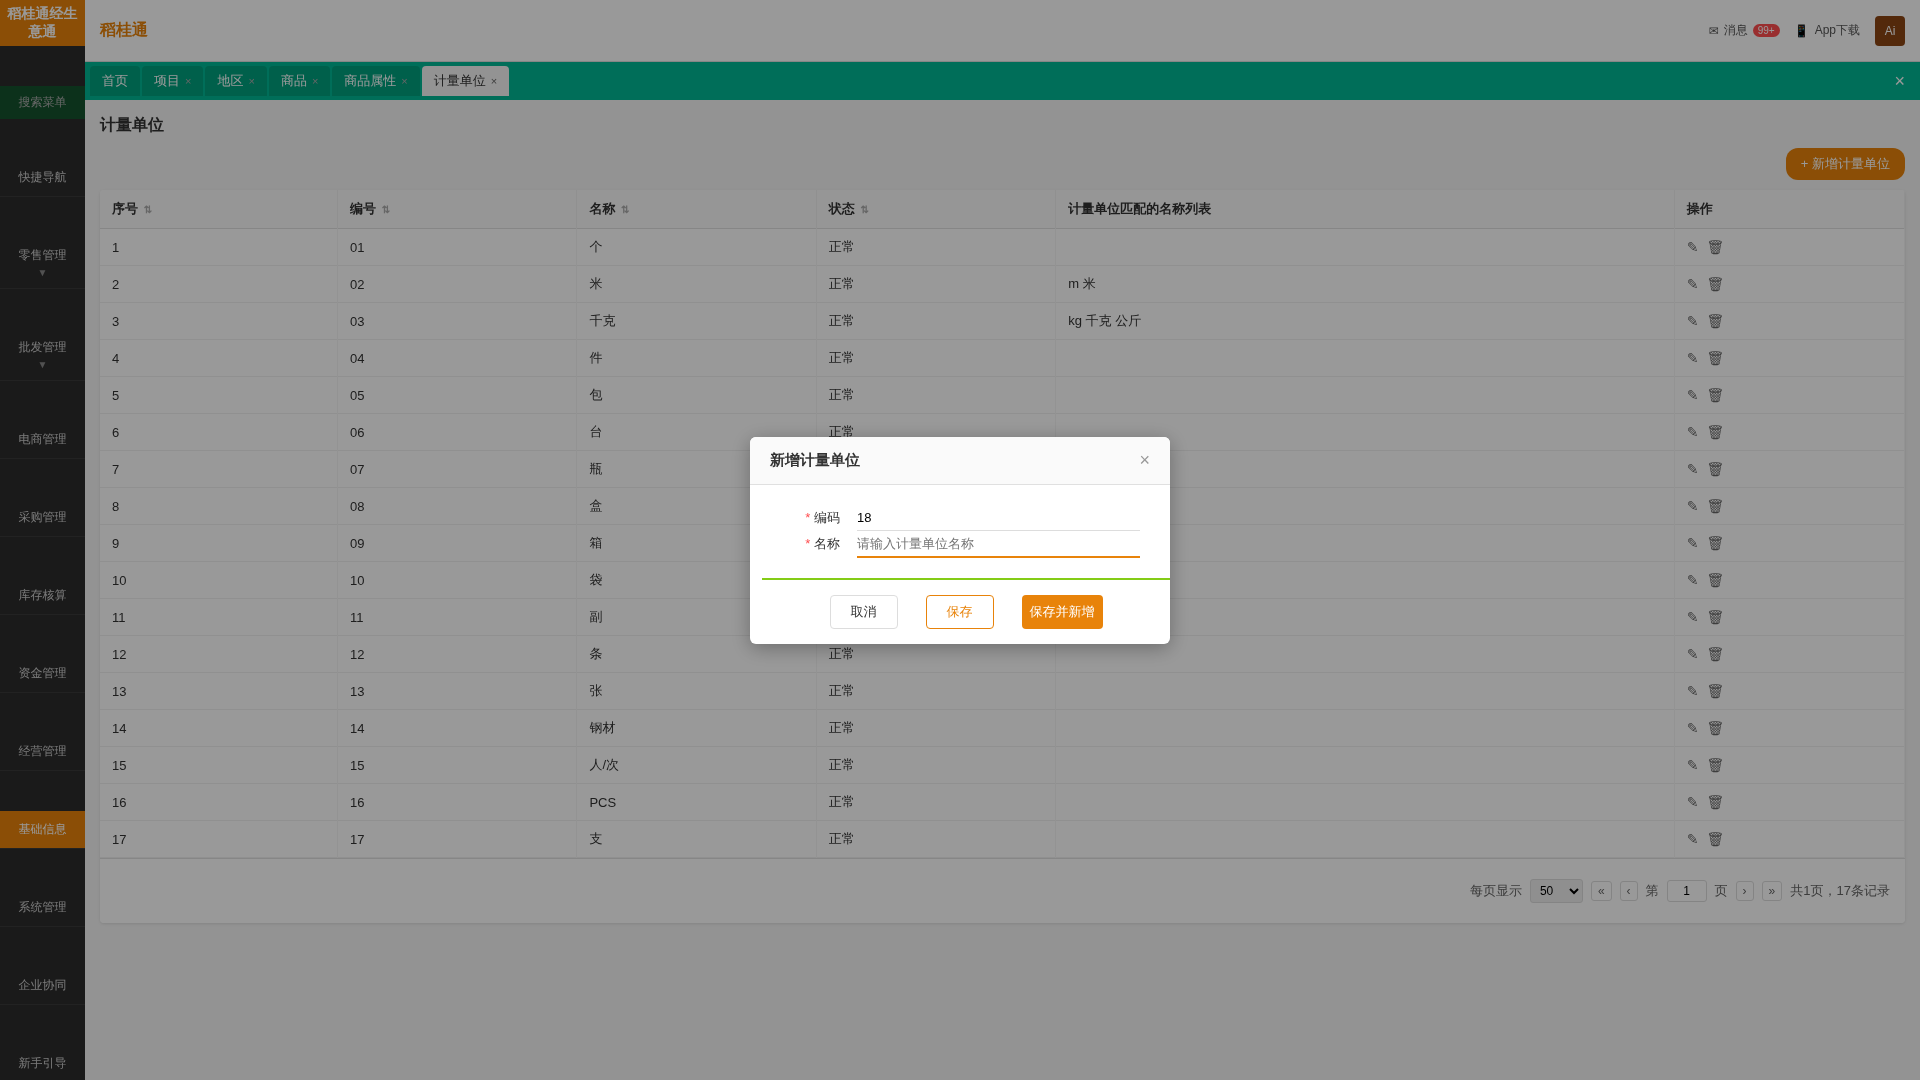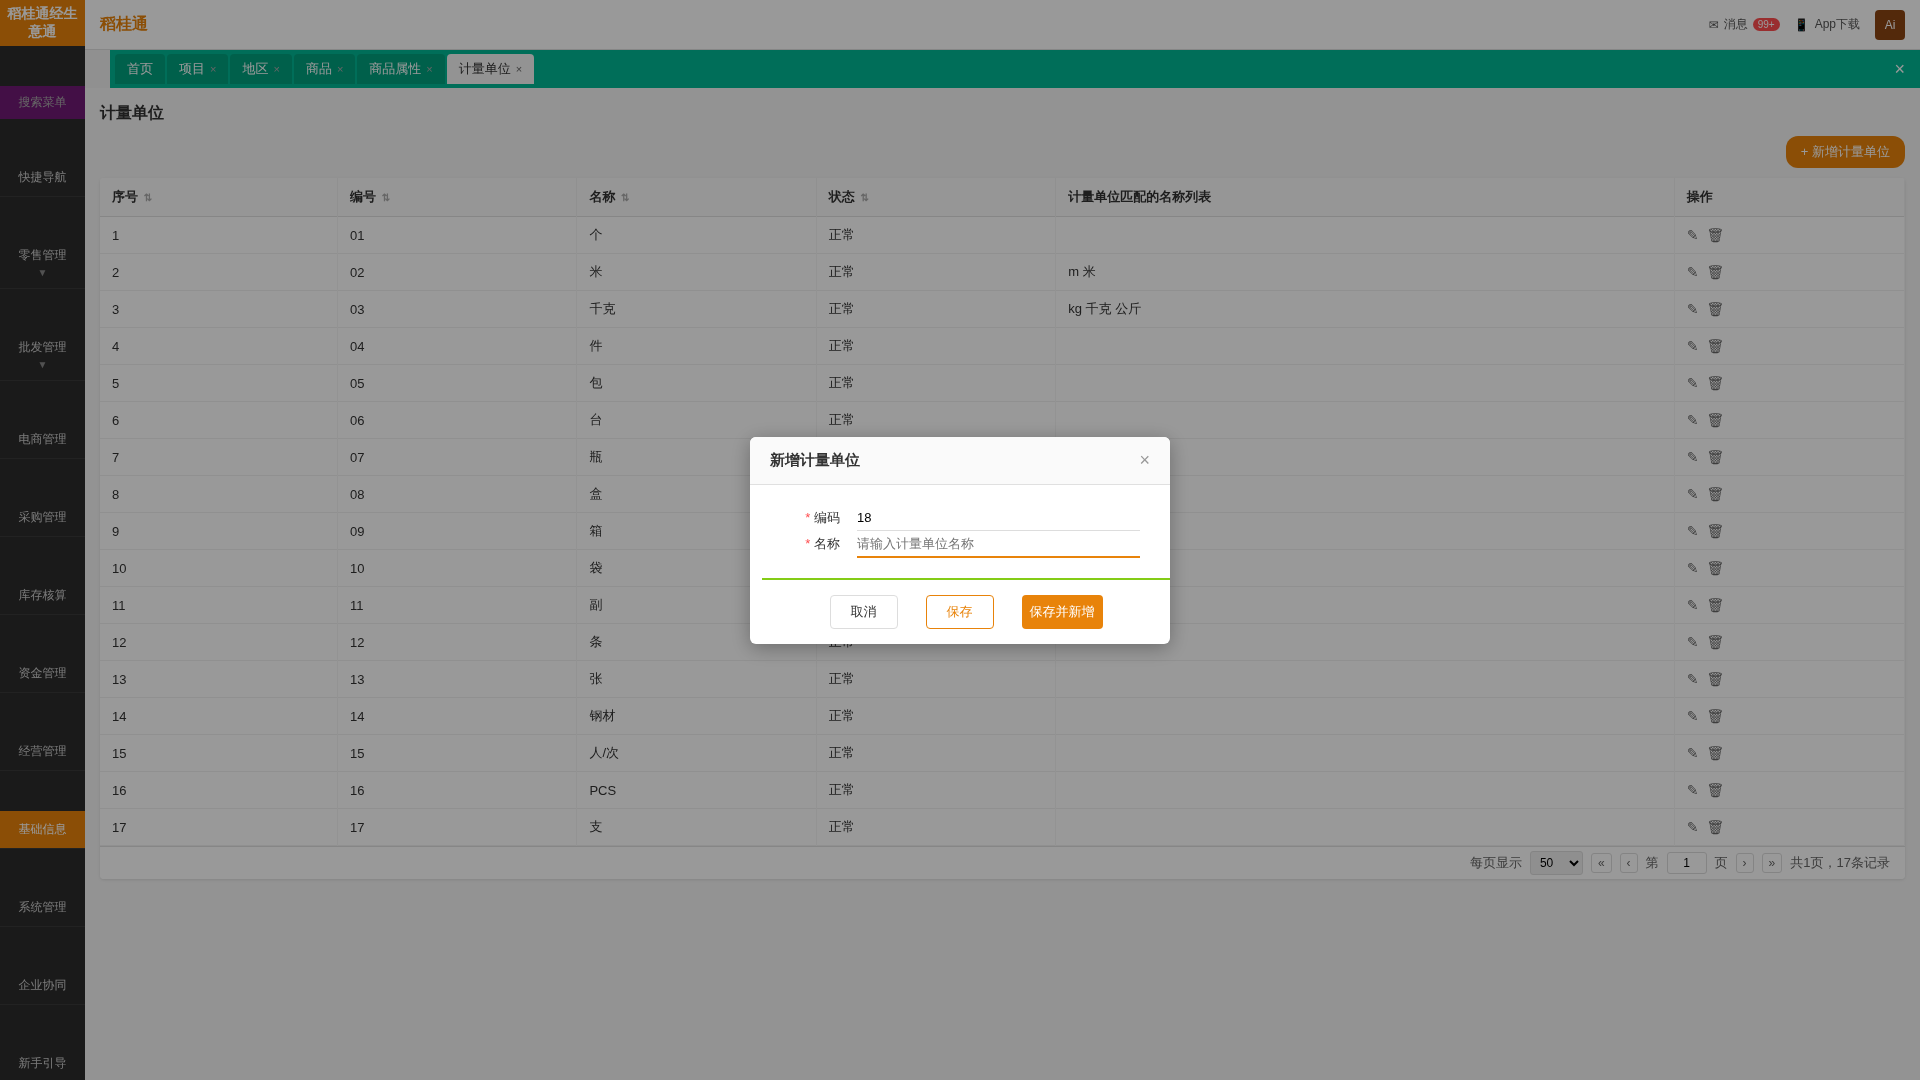--- a/index.html
+++ b/index.html
@@ -21,21 +21,21 @@
       display: flex;
       align-items: center;
       justify-content: center;
       color: white;
       font-size: 14px;
       font-weight: bold;
       padding: 5px;
       text-align: center;
     }
     .sidebar-search {
-      background: #701a75;
+      background: #14532d;
       padding: 8px;
       color: #aaa;
       font-size: 12px;
       text-align: center;
       cursor: pointer;
     }
     .sidebar-nav-item {
       color: #ccc;
       font-size: 12px;
       padding: 10px 5px;
@@ -58,21 +58,21 @@
       flex: 1;
       display: flex;
       flex-direction: column;
       height: 100%;
       overflow: hidden;
     }
 
     
     .topbar {
       background: #fff;
-      height: 50px;
+      height: 62px;
       display: flex;
       align-items: center;
       justify-content: space-between;
       padding: 0 15px;
       border-bottom: 1px solid #e0e0e0;
       flex-shrink: 0;
     }
     .topbar-left {
       display: flex;
       align-items: center;
@@ -117,21 +117,20 @@
 
     
     .tabbar {
       background: #00b894;
       height: 38px;
       display: flex;
       align-items: center;
       padding: 0 5px;
       gap: 2px;
       flex-shrink: 0;
-      margin-left: 25px;
     }
     .tab {
       background: #00a07e;
       color: white;
       padding: 5px 12px;
       border-radius: 4px 4px 0 0;
       font-size: 13px;
       cursor: pointer;
       display: flex;
       align-items: center;
@@ -231,21 +230,21 @@
       cursor: pointer;
       color: #666;
       font-size: 14px;
     }
 
     
     .pagination {
       display: flex;
       justify-content: flex-end;
       align-items: center;
-      padding: 4px 15px;
+      padding: 20px 15px;
       background: white;
       border-top: 1px solid #e0e0e0;
       gap: 8px;
       font-size: 13px;
       color: #666;
     }
     .pagination-select {
       border: 1px solid #ddd;
       padding: 3px 5px;
       border-radius: 3px;

